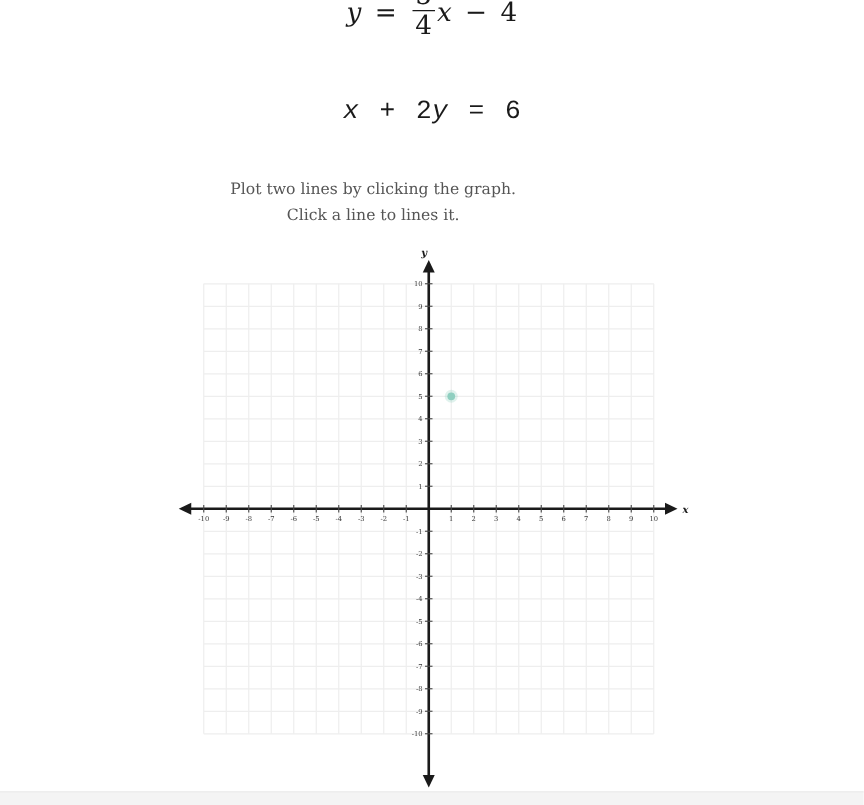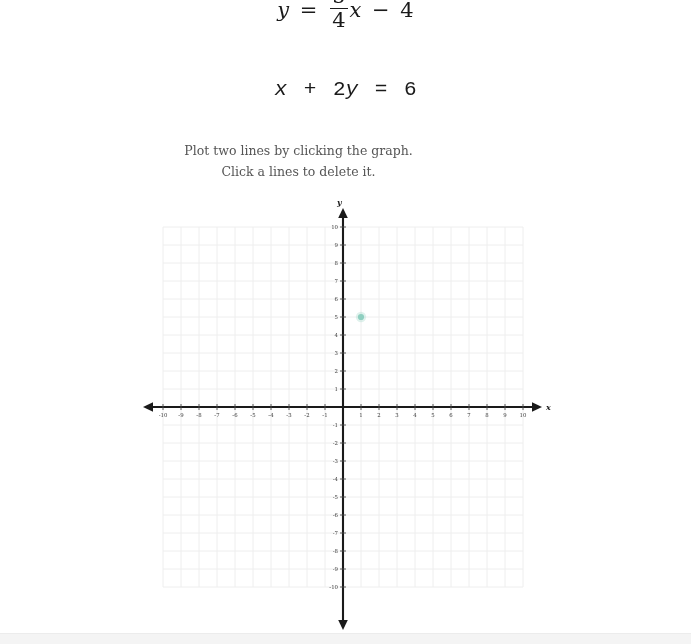--- a/index.html
+++ b/index.html
@@ -130,21 +130,21 @@
 <div class="equation-block" id="equation-2">
   <span class="mi">x</span>
   <span class="op">+</span>
   <span>2</span><span class="mi">y</span>
   <span class="op">=</span>
   <span>6</span>
 </div>
 
 <div id="instructions">
   <div>Plot two lines by clicking the graph.</div>
-  <div>Click a lines to delete it.</div>
+  <div>Click a line to lines it.</div>
 </div>
 
 <div id="graph-area">
   <svg id="graph-svg" width="691" height="644" viewBox="0 0 691 644">
     <g id="grid-lines">
         <line x1="163" y1="227" x2="163" y2="587" stroke="#eeeeee" stroke-width="1"></line>
         <line x1="181" y1="227" x2="181" y2="587" stroke="#eeeeee" stroke-width="1"></line>
         <line x1="199" y1="227" x2="199" y2="587" stroke="#eeeeee" stroke-width="1"></line>
         <line x1="217" y1="227" x2="217" y2="587" stroke="#eeeeee" stroke-width="1"></line>
         <line x1="235" y1="227" x2="235" y2="587" stroke="#eeeeee" stroke-width="1"></line>

